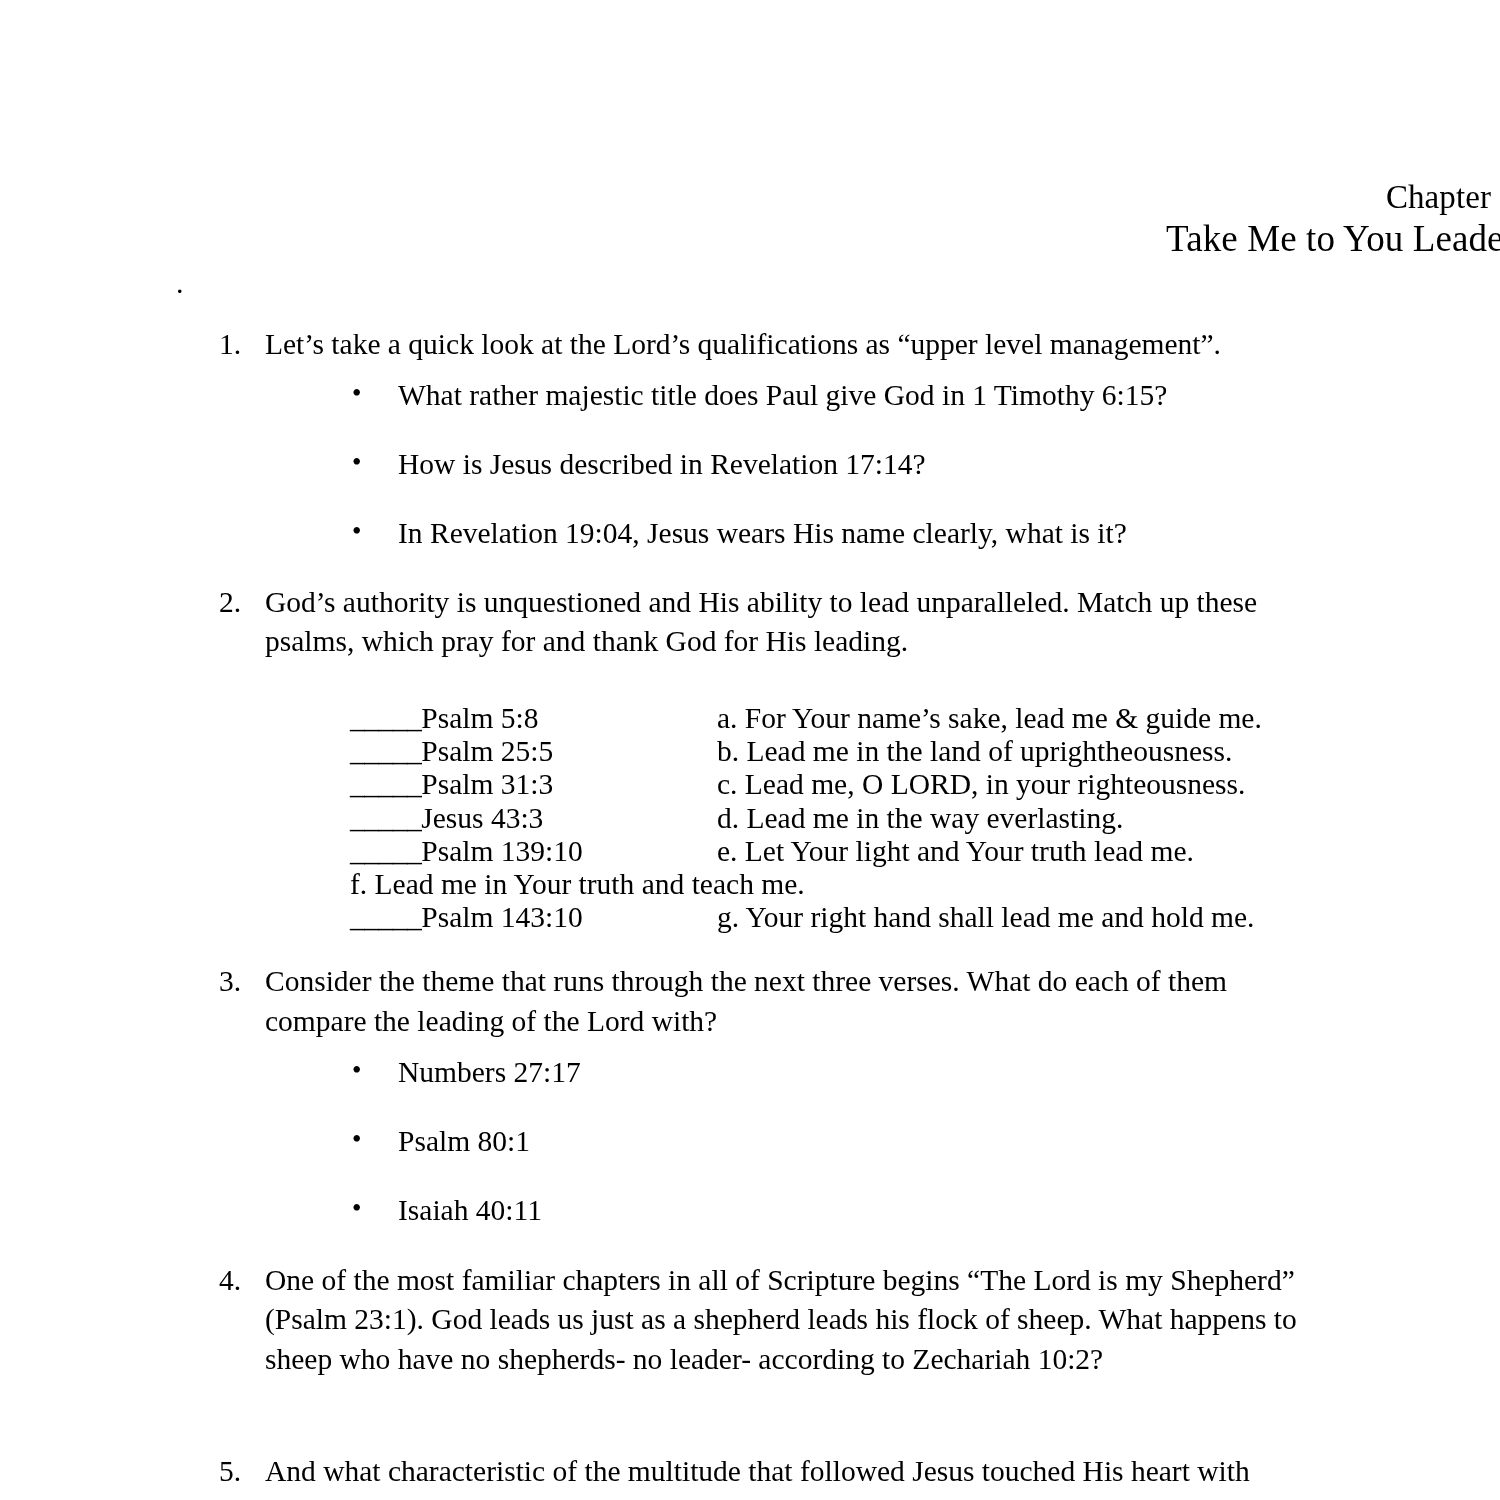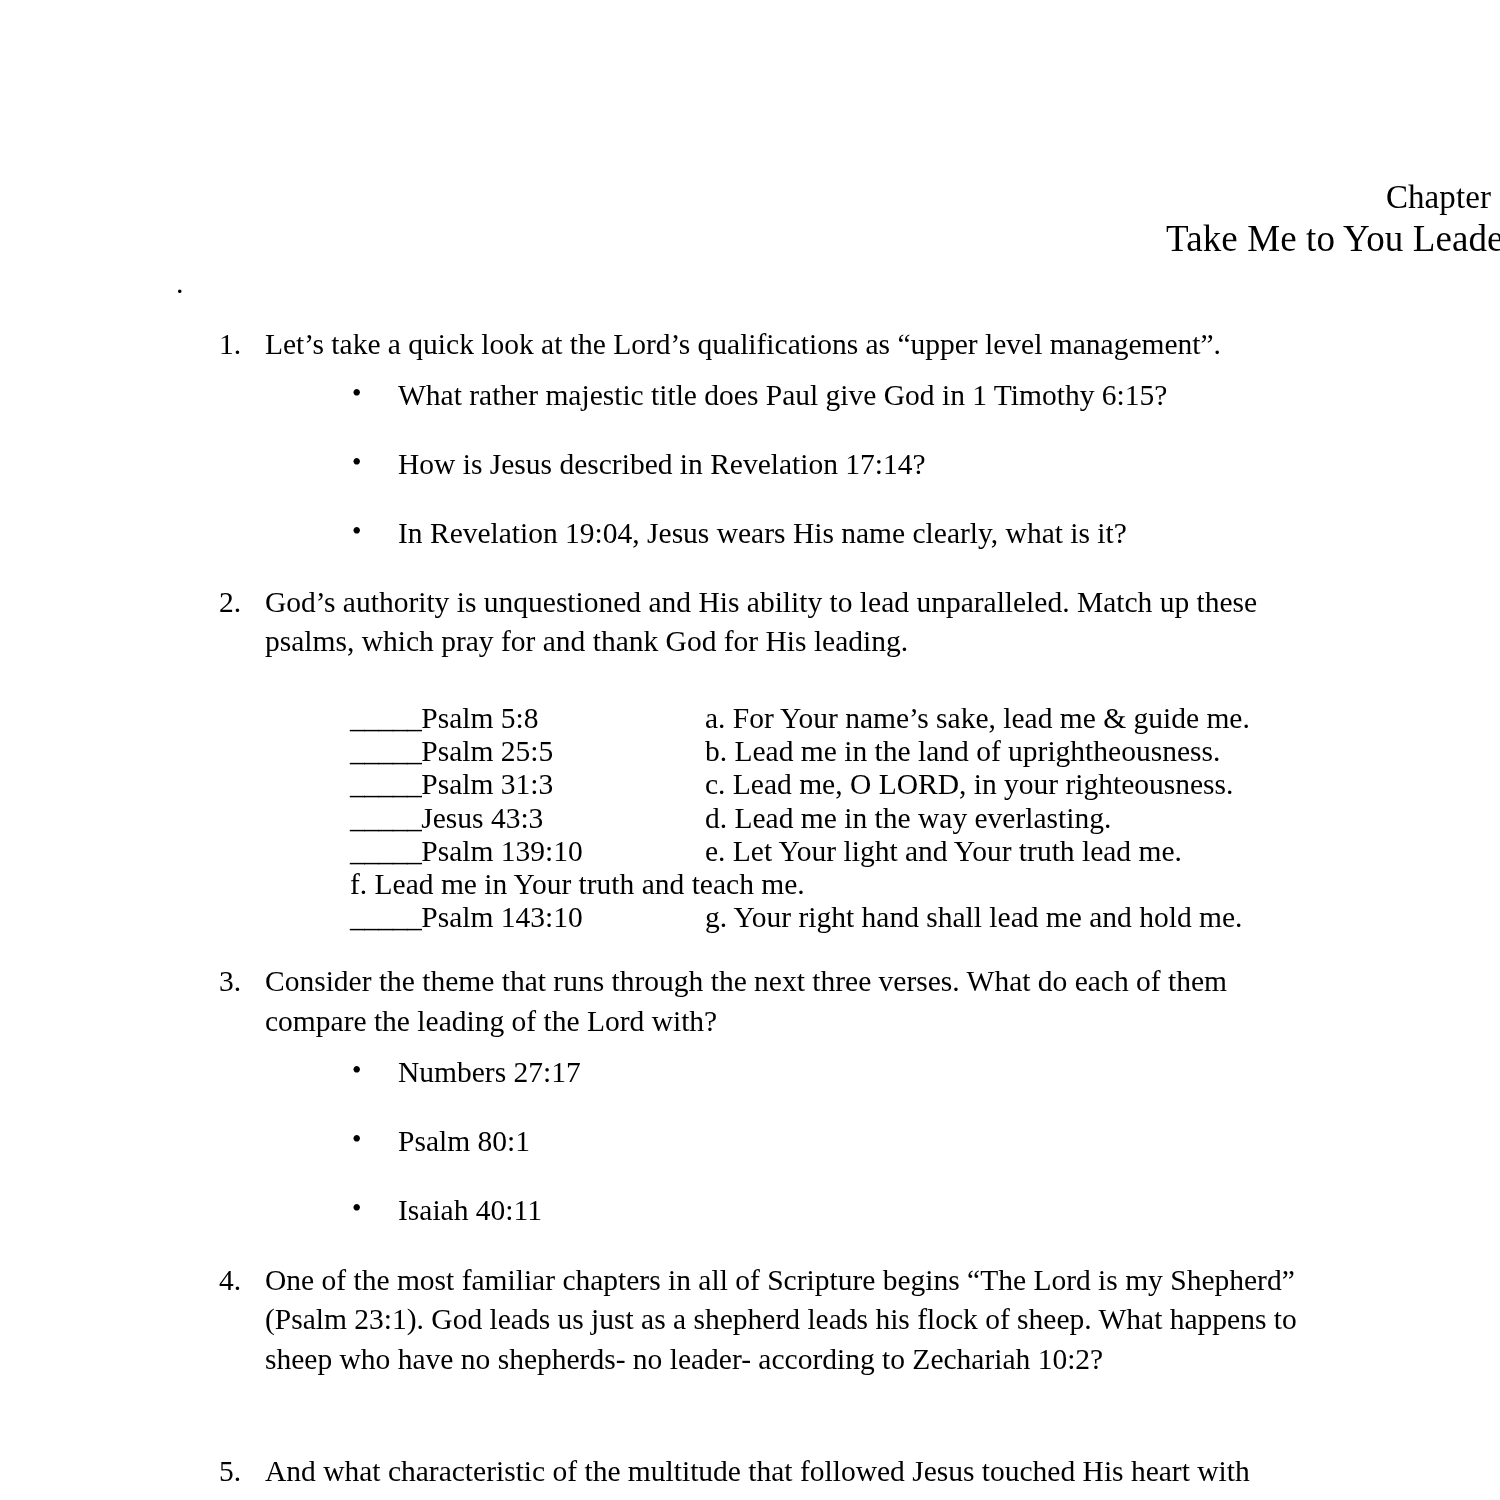--- a/index.html
+++ b/index.html
@@ -115,20 +115,21 @@
     position: relative;
     margin-top: 40px;
     padding-left: 350px;
     font-size: 29.5px;
     line-height: 1.125;
   }
   .match-row {
     display: flex;
     align-items: flex-end;
     white-space: nowrap;
+    gap: 12px;
   }
   .match-left {
     width: 355px;
     flex: 0 0 355px;
   }
   .match-blank {
     letter-spacing: -0.5px;
   }
   .match-right {
     flex: 1 1 auto;

